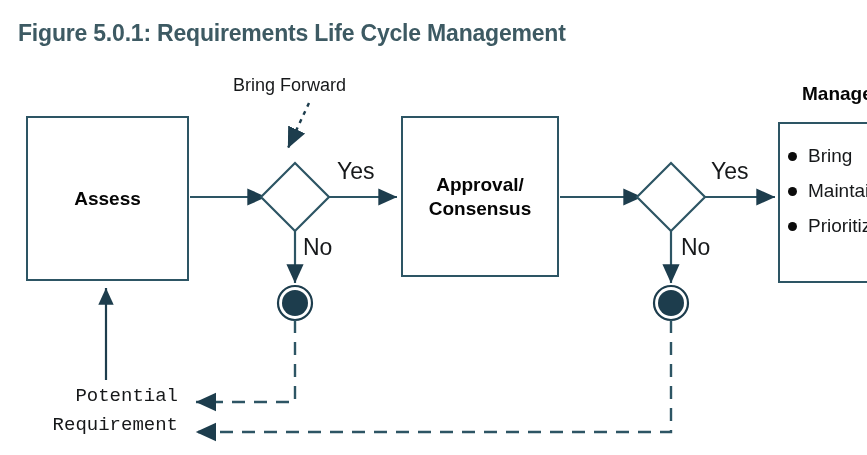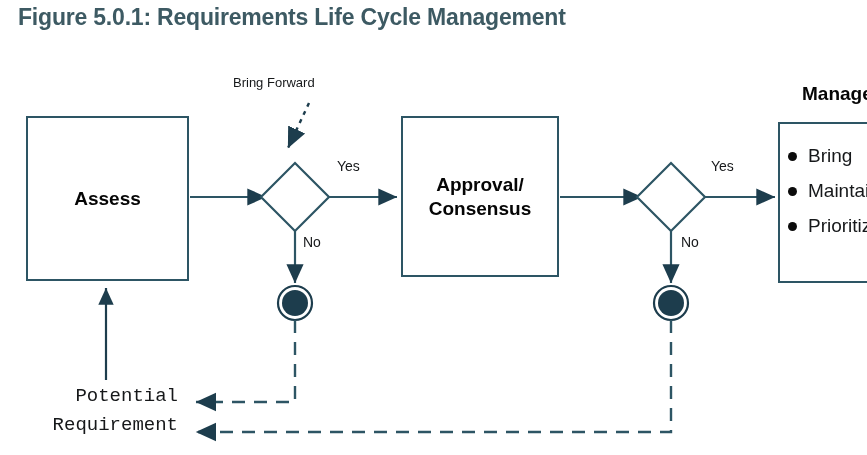--- a/index.html
+++ b/index.html
@@ -13,21 +13,21 @@
   #canvas {
     position: relative;
     width: 867px;
     height: 455px;
     background: #ffffff;
     overflow: hidden;
   }
   .figure-title {
     position: absolute;
     left: 18px;
-    top: 4px;
+    top: 20px;
     font-family: "Liberation Sans", sans-serif;
     font-size: 23px;
     font-weight: bold;
     color: #3d5a63;
     letter-spacing: -0.2px;
     white-space: nowrap;
   }
   svg.diagram {
     position: absolute;
     left: 0;
@@ -49,28 +49,28 @@
     font-size: 19px;
     font-weight: bold;
     color: #050505;
     text-align: center;
     line-height: 1.25;
     white-space: pre-line;
   }
   .edge-label {
     position: absolute;
     font-family: "Liberation Sans", sans-serif;
-    font-size: 14px;
+    font-size: 23px;
     color: #16181a;
     white-space: nowrap;
   }
   .note-label {
     position: absolute;
     font-family: "Liberation Sans", sans-serif;
-    font-size: 13px;
+    font-size: 18px;
     color: #16181a;
     white-space: nowrap;
   }
   .flow-label {
     position: absolute;
     font-family: Liberation Mono, monospace;
     font-size: 19px;
     color: #16181a;
     line-height: 1.55;
     text-align: right;

